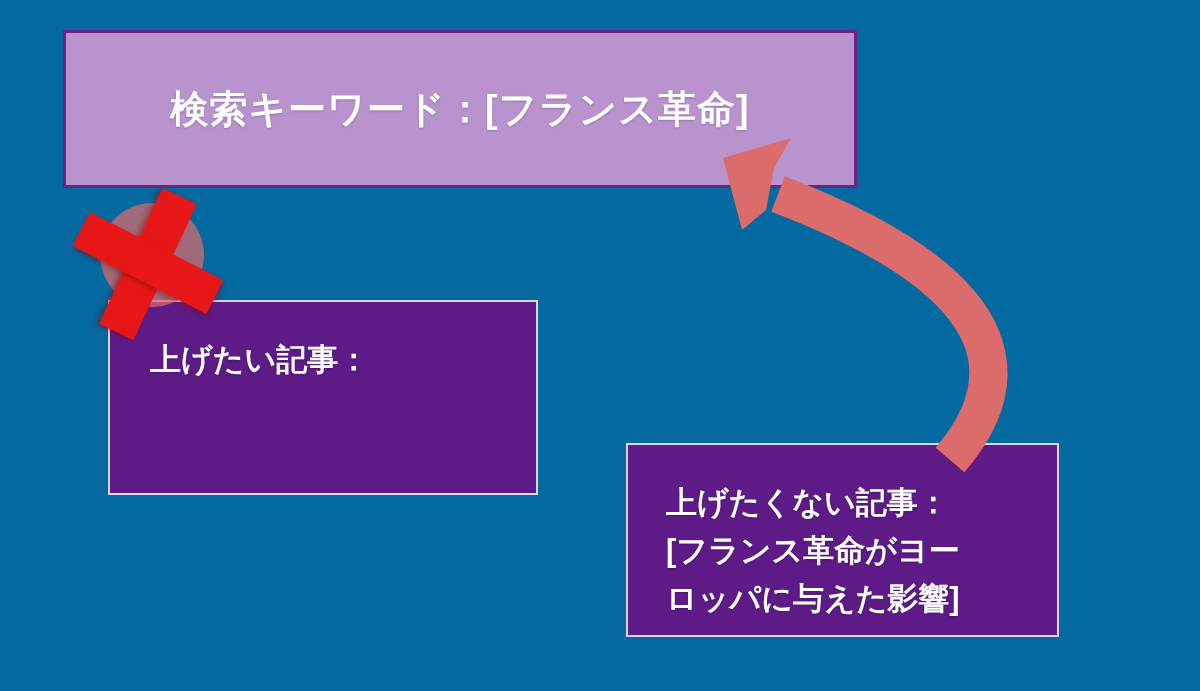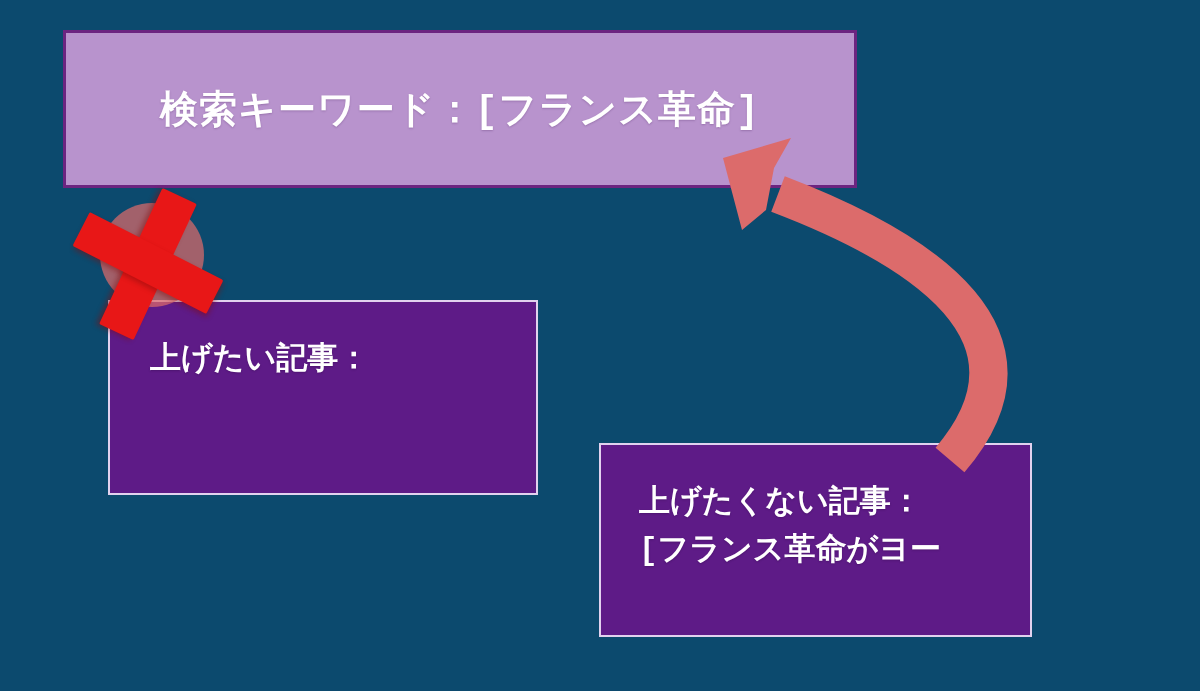--- a/index.html
+++ b/index.html
@@ -35,21 +35,21 @@
     box-sizing: border-box;
     background: #5E1B87;
     border: 2px solid #E2D2EF;
     color: #FFFFFF;
     font-size: 31px;
     line-height: 48px;
     z-index: 1;
     text-shadow: 0 1px 2px rgba(40,5,60,0.3);
   }
   .article-box.left  { left: 108px; top: 300px; width: 430px; height: 195px; padding: 34px 0 0 40px; }
-  .article-box.right { left: 599px; top: 443px; width: 433px; height: 194px; padding: 34px 0 0 38px; }
+  .article-box.right { left: 626px; top: 443px; width: 433px; height: 194px; padding: 34px 0 0 38px; }
   .arrow-layer {
     position: absolute;
     left: 0; top: 0;
     z-index: 2;
     pointer-events: none;
   }
   .annotation {
     position: absolute;
     left: 570px; top: 306px;
     width: 612px; height: 104px;
@@ -83,33 +83,34 @@
     background: #E81717;
     border-radius: 2px;
     box-shadow: 2px 3px 5px rgba(130,10,10,0.45);
   }
   .cross .bar-a { top: 60px; transform: rotate(115deg); }
   .cross .bar-b { top: 59px; transform: rotate(27deg); }
 </style>
 </head>
 <body>
 
-<div id="canvas" style="background-color: #0c4a6e; font-family: Liberation Mono, monospace;">
+<div id="canvas" style="background-color: #0369a1;">
 
   <div class="keyword-box" style="background-color: rgb(184, 147, 205); border-color: rgb(108, 36, 128);">
     <span class="label" style="color: rgb(255, 255, 255);">検索キーワード：[フランス革命]</span>
   </div>
 
   <div class="article-box left" style="background-color: rgb(94, 27, 135); color: rgb(255, 255, 255);">
     <div>上げたい記事：</div>
   </div>
 
   <div class="article-box right" style="background-color: rgb(94, 27, 135); color: rgb(255, 255, 255);">
     <div>上げたくない記事：</div>
     <div>[フランス革命がヨー</div>
+    <div>ロッパに与えた影響]</div>
   </div>
 
   <svg class="arrow-layer" width="1200" height="691" viewBox="0 0 1200 691">
     <path d="M 950 460 C 1010 390, 1030 290, 778 194" fill="none" stroke="#DC6B6B" stroke-width="38" stroke-linecap="butt"></path>
     <polygon points="723,158 791,138 774,168 766,210 742,230" fill="#DC6B6B"></polygon>
   </svg>
 
 
   <div class="cross">
     <div class="halo" style="background-color: rgb(220, 107, 107);"></div>

